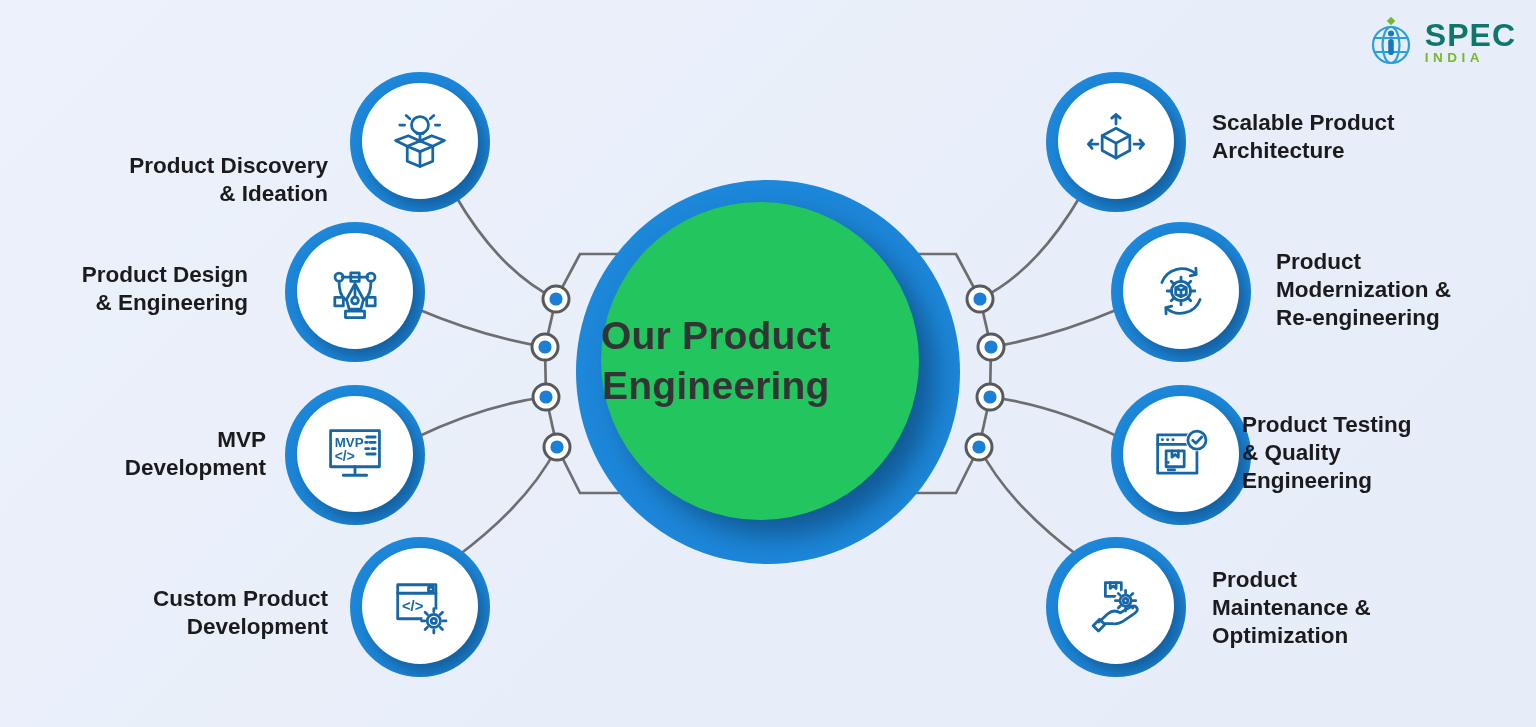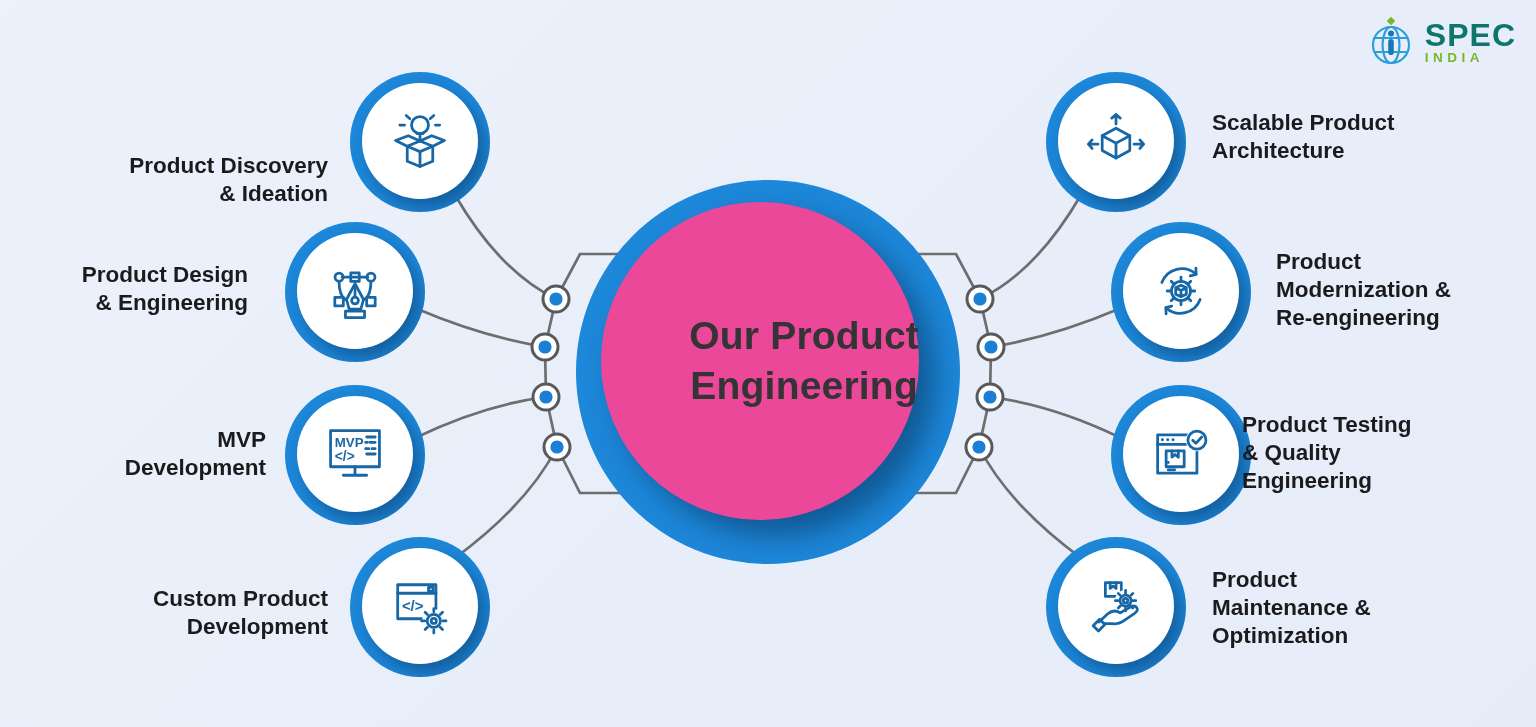--- a/index.html
+++ b/index.html
@@ -12,22 +12,22 @@
   .canvas{position:absolute;inset:0;}
   svg.connectors{position:absolute;left:0;top:0;}
 
   
   .center-node{
     position:absolute;left:576px;top:180px;width:384px;height:384px;
     border-radius:50%;background:#1d87d9;overflow:hidden;
   }
   .center-inner{
     position:absolute;left:25px;top:22px;width:318px;height:318px;border-radius:50%;
-    background:#ec4899;box-shadow:16px 16px 28px rgba(9,56,100,.58);
-    display:flex;align-items:center;justify-content:flex-end;text-align:center;
+    background:#22c55e;box-shadow:16px 16px 28px rgba(9,56,100,.58);
+    display:flex;align-items:center;justify-content:flex-start;text-align:center;
   }
   .center-title{
     font-size:39px;font-weight:700;color:#343437;line-height:50px;letter-spacing:.2px;
   }
 
   
   .node{
     position:absolute;width:140px;height:140px;border-radius:50%;
     background:#1d87d9;overflow:hidden;
   }

